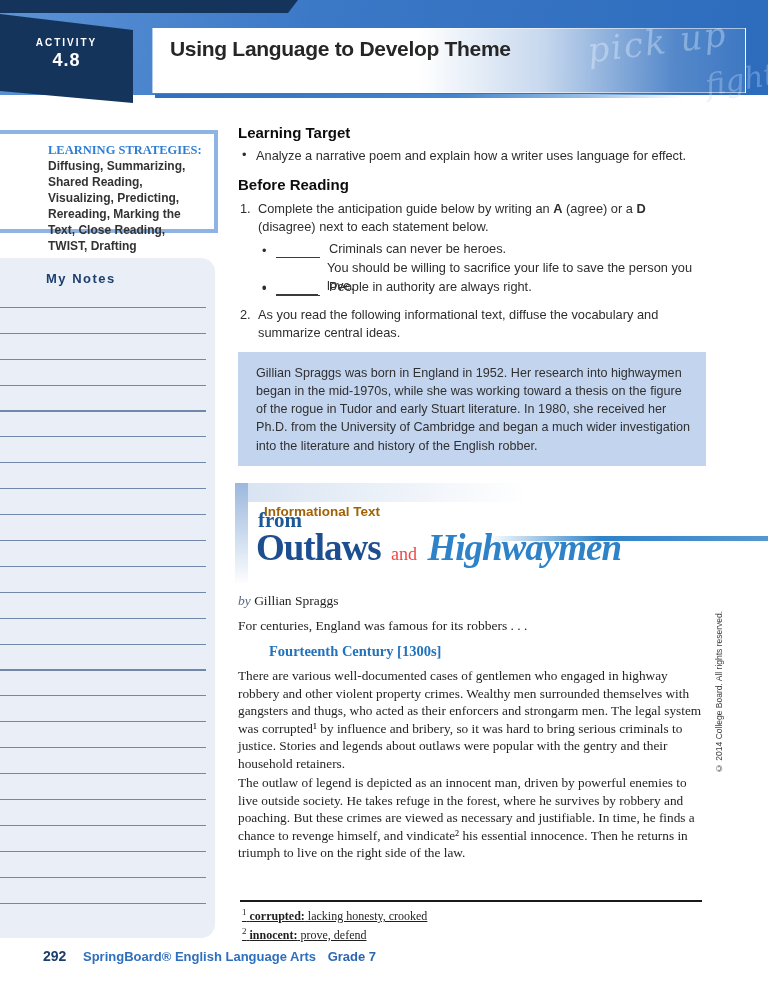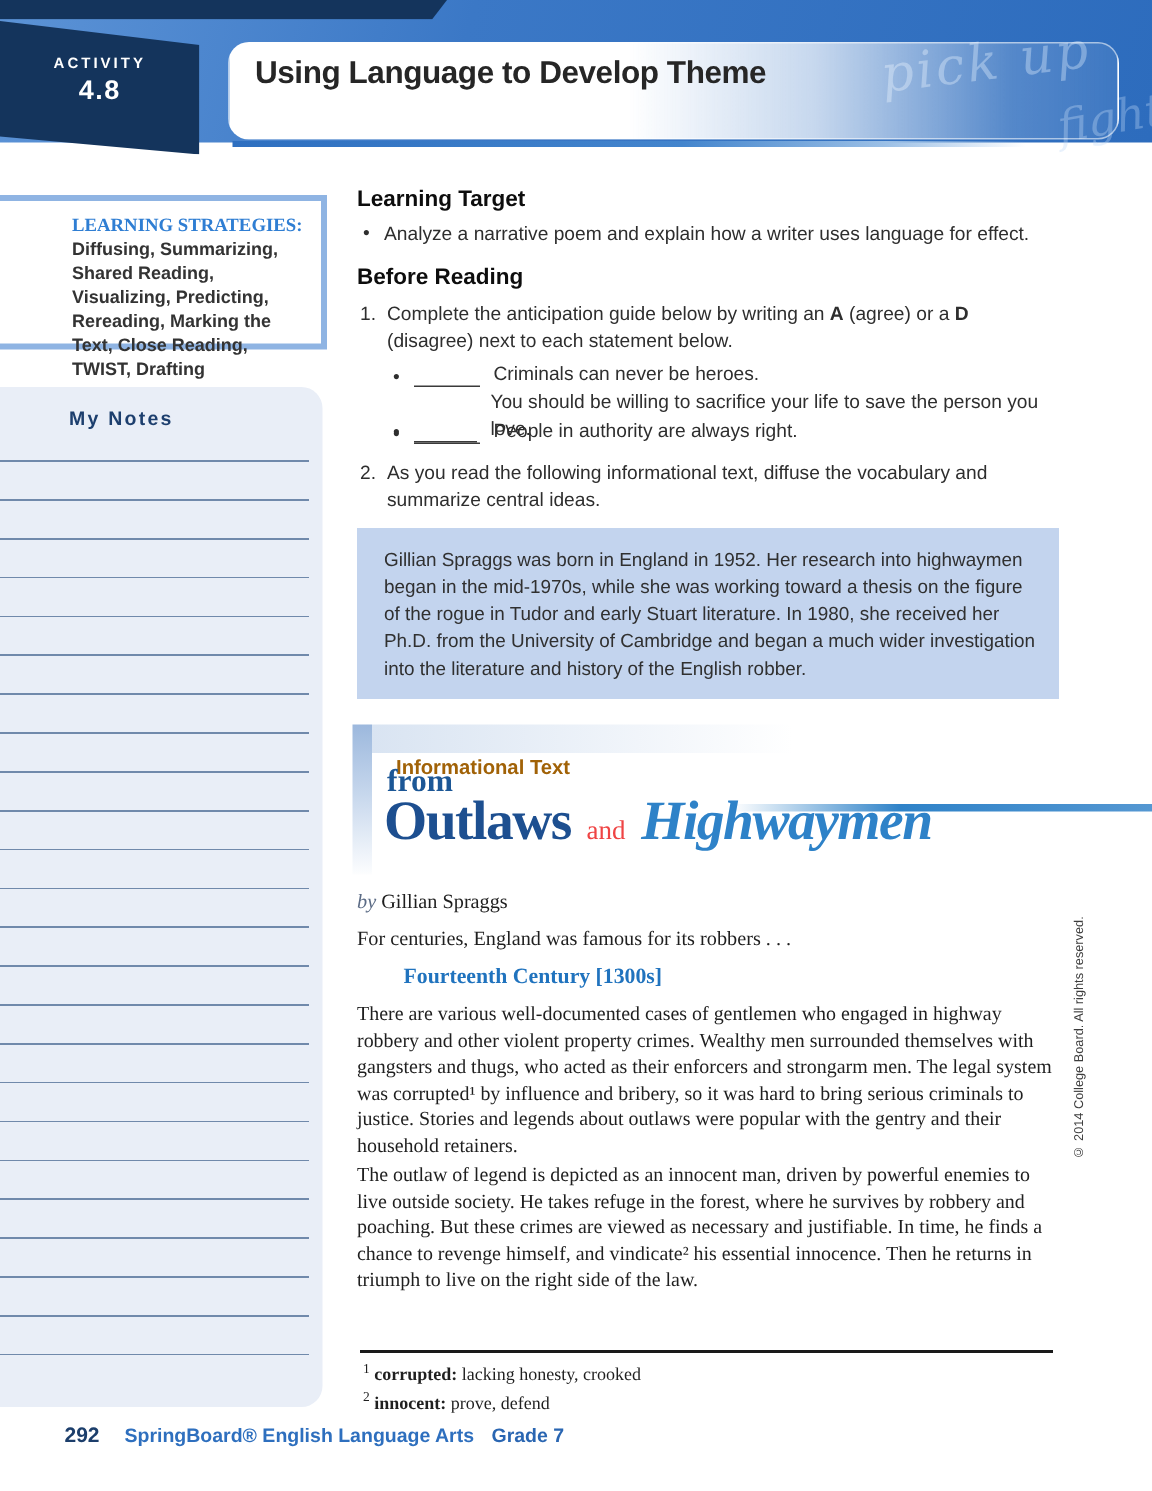--- a/index.html
+++ b/index.html
@@ -29,21 +29,21 @@
     clip-path:polygon(0 0, 100% 0, calc(100% - 10px) 100%, 0 100%);
   }
   .activity-badge {
     position:absolute; left:0; top:0; width:133px; height:103px; background:#14345c;
     clip-path:polygon(0 14px, 100% 30px, 100% 100%, 0 91px);
     color:#fff; text-align:center;
   }
   .activity-label { position:absolute; top:37px; left:0; width:100%; font-size:10px; font-weight:bold; letter-spacing:2px; }
   .activity-number { position:absolute; top:50px; left:0; width:100%; font-size:18px; font-weight:bold; letter-spacing:1px; }
   .title-box {
-    position:absolute; left:152px; top:28px; width:594px; height:65px; border-radius:14px;
+    position:absolute; left:152px; top:28px; width:594px; height:65px; border-radius:0;
     background:linear-gradient(to right, #ffffff 0%, #ffffff 45%, rgba(255,255,255,0.72) 66%, rgba(255,255,255,0.18) 88%, rgba(255,255,255,0.08) 100%);
     border:1px solid rgba(255,255,255,0.55);
   }
   .page-title {
     position:absolute; left:17px; top:8px; font-size:21px; font-weight:bold; color:#262626; letter-spacing:-0.3px;
   }
   .title-underline {
     position:absolute; left:155px; top:94px; width:545px; height:4px;
     background:linear-gradient(to right, #2e6fc0 0%, #4385cd 55%, #9cc0e6 80%, rgba(255,255,255,0) 97%);
   }
@@ -116,21 +116,21 @@
   .intro-line { position:absolute; left:0; top:508px; font-size:13.5px; }
   .century-heading {
     position:absolute; left:0; top:533px; font-family:"Liberation Serif", serif;
     font-weight:bold; font-size:14.5px; color:#2073be;margin-left:31px;
   }
   .passage-para { position:absolute; left:0; width:466px; font-size:13.3px; line-height:17.6px; }
   .para-1 { top:557px; }
   .para-2 { top:664px; }
 
   .footnote-rule { position:absolute; left:2px; top:790px; width:462px; height:2px; background:#1a1a1a; }
-  .footnotes { position:absolute; left:4px; top:796px; font-size:12px; line-height:1.4; }
+  .footnotes { position:absolute; left:4px; top:796px; font-size:12px; line-height:1.4;text-decoration:underline; }
   .footnotes sup { font-size:9px; }
   .fn-term { font-weight:bold; }
 
   
   .footer { position:absolute; left:0; top:946px; width:768px; height:26px; }
   .page-number { position:absolute; left:43px; top:2px; font-size:14px; font-weight:bold; color:#1c3e6b; }
   .footer-series { position:absolute; left:83px; top:3px; font-size:13px; font-weight:bold; color:#2e6fbe; }
   .footer-series .grade { margin-left:8px; color:#2a66b2; }
   .copyright-vertical {
     position:absolute; left:714px; top:603px; height:170px; width:14px;

